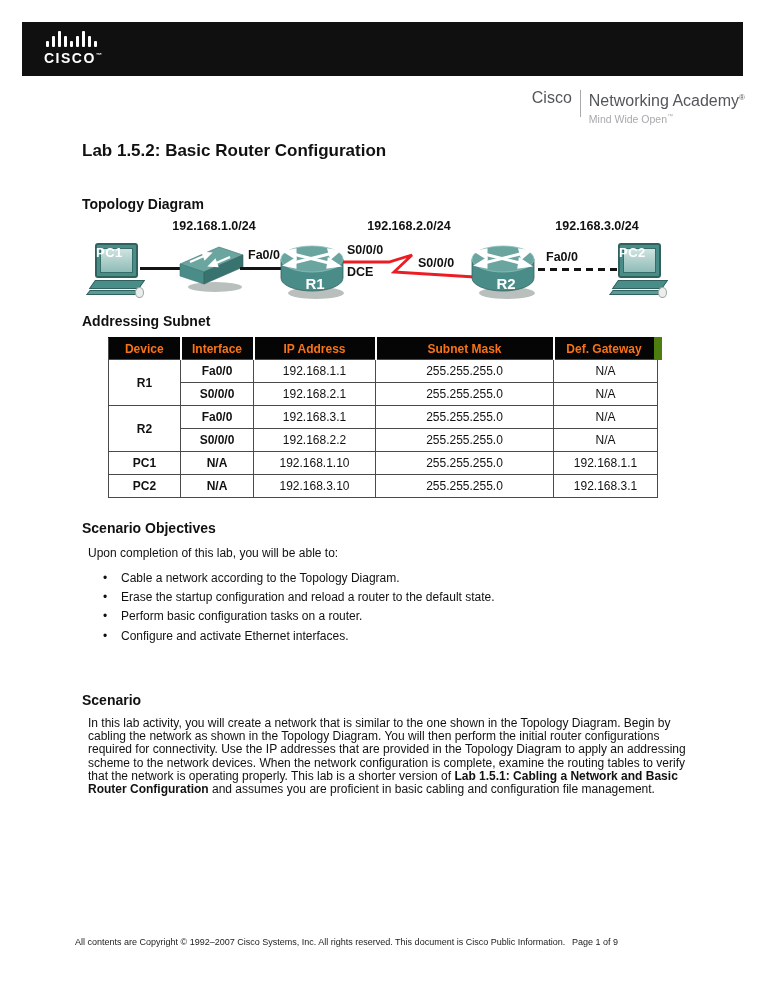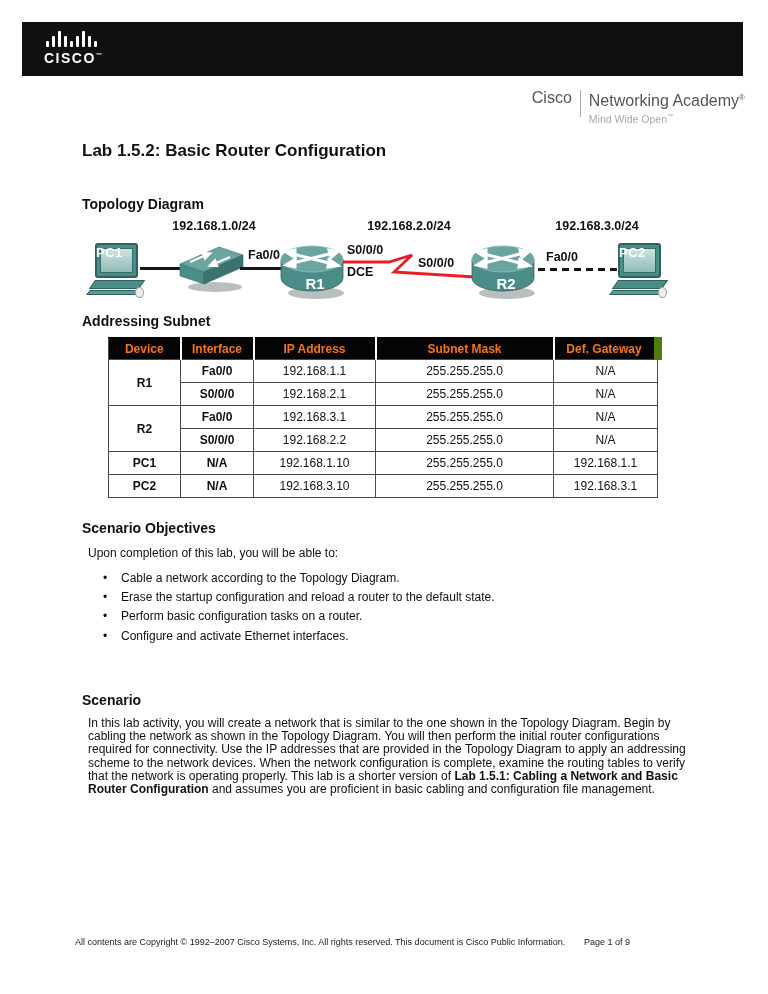--- a/index.html
+++ b/index.html
@@ -57,21 +57,21 @@
   .bullets { position:absolute; left:103px; top:568px; }
   .bullet-row { display:flex; height:19.3px; align-items:center; }
   .bullet-row::before { content:"\2022"; font-size:12px; width:18px; }
   .bullet-row span { font-size:12px; }
 
   
   .scenario-text { position:absolute; left:88px; top:717px; width:600px; }
 
   
   .footer-copy { position:absolute; left:75px; top:937px; font-size:9px; color:#222; }
-  .footer-page { position:absolute; left:584px; top:937px; font-size:9px; color:#222; }
+  .footer-page { position:absolute; left:572px; top:937px; font-size:9px; color:#222; }
 </style>
 </head>
 <body>
 
 <div class="page">
 
   <div class="topbar">
     <div class="cisco-logo">
       <div class="logo-bars">
         <i style="height:6px"></i>

